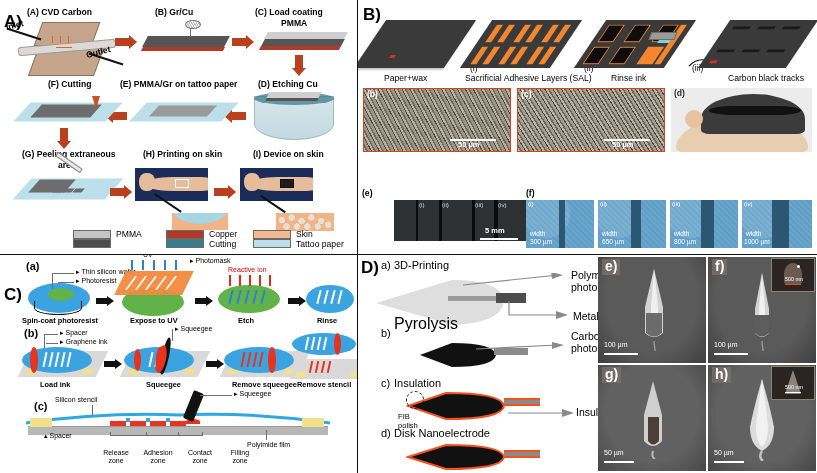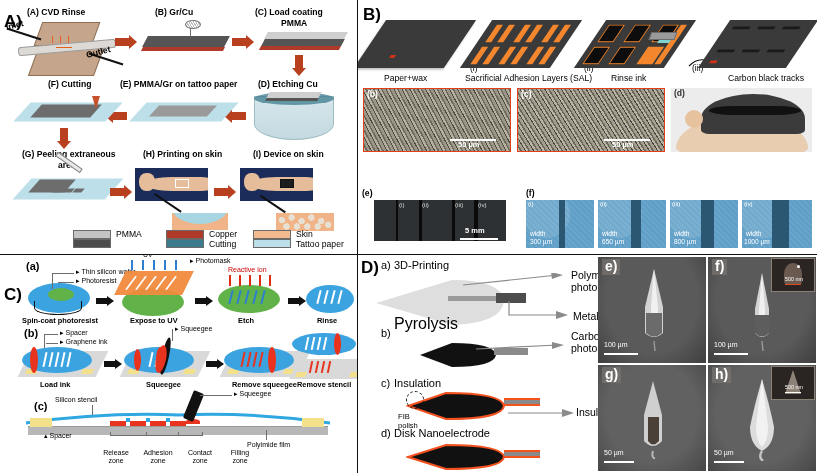--- a/index.html
+++ b/index.html
@@ -111,21 +111,21 @@
   .dtip { position:absolute; }
 </style>
 </head>
 <body>
 
 <div class="figure">
 
   <div class="quad" id="panel-a">
     <div class="panel-letter" style="left:4px; top:12px;">A)</div>
 
-    <div class="cap b" style="left:27px; top:8px;">(A) CVD Rinse</div>
+    <div class="cap b" style="left:27px; top:8px;">(A) CVD Carbon</div>
     <div class="cap b" style="left:155px; top:8px;">(B) Gr/Cu</div>
     <div class="cap b" style="left:255px; top:8px;">(C) Load coating</div>
     <div class="cap b" style="left:281px; top:19px;">PMMA</div>
 
     <div>
       <div class="furnace-body" style="left:38px;top:22px;width:58px;height:24px;transform:skewX(-20deg);"></div>
       <div class="furnace-body" style="left:33px;top:48px;width:66px;height:28px;transform:skewX(-20deg);"></div>
       <div class="tube" style="left:18px;top:43px;width:98px;height:9px;transform:rotate(-5deg);"></div>
 
       <div style="position:absolute;left:52px;top:36px;width:1px;height:7px;background:#e2601c;"></div>
@@ -280,21 +280,21 @@
         <div style="position:absolute;left:64px;top:5px;width:6px;height:19px;background:#f4872e;"></div>
         <div style="position:absolute;left:76px;top:5px;width:6px;height:19px;background:#f4872e;"></div>
         <div style="position:absolute;left:8px;top:29px;width:6px;height:19px;background:#f4872e;"></div>
         <div style="position:absolute;left:20px;top:29px;width:6px;height:19px;background:#f4872e;"></div>
         <div style="position:absolute;left:36px;top:29px;width:6px;height:19px;background:#f4872e;"></div>
         <div style="position:absolute;left:48px;top:29px;width:6px;height:19px;background:#f4872e;"></div>
         <div style="position:absolute;left:64px;top:29px;width:6px;height:19px;background:#f4872e;"></div>
         <div style="position:absolute;left:76px;top:29px;width:6px;height:19px;background:#f4872e;"></div>
       </div>
     </div>
-    <div class="cap" style="left:107px;top:74px;">Sacrificial Adhesion Layers (SAL)</div>
+    <div class="cap" style="left:107px;top:74px;">Sacrificial Adhesive Layers (SAL)</div>
 
     <div style="position:absolute;left:222px;top:54px;">
       <svg width="26" height="12" viewBox="0 0 26 12">
           <path d="M1 10 Q10 1 20 5" stroke="#111" stroke-width="1.1" fill="none"></path>
           <path d="M18 1.5 L25 5.5 L18 9" fill="#111"></path>
         </svg>
     </div>
     <div class="cap" style="left:226px;top:64px;">(ii)</div>
 
     <div>
@@ -355,21 +355,21 @@
 
     <div class="photo-d" style="left:313px;top:88px;width:141px;height:64px;">
       <div style="position:absolute;left:5px;top:28px;width:132px;height:40px;background:#e9cdb0;border-radius:50% 50% 25% 25%/80% 80% 20% 20%;"></div>
       <div style="position:absolute;left:30px;top:6px;width:104px;height:40px;background:#3b3b3b;border-radius:50% 50% 8% 8%/62% 62% 10% 10%;"></div>
       <div style="position:absolute;left:38px;top:18px;width:92px;height:9px;background:#111;border-radius:50%/90%;"></div>
       <div style="position:absolute;left:14px;top:22px;width:18px;height:18px;background:#e6c29f;border-radius:50%;"></div>
       <div class="cap b" style="left:3px;top:1px;color:#333;">(d)</div>
     </div>
 
     <div class="cap b" style="left:4px;top:189px;">(e)</div>
-    <div class="epanel" style="left:16px;top:200px;width:132px;height:41px;">
+    <div class="epanel" style="left:36px;top:200px;width:132px;height:41px;">
       <div style="position:absolute;left:22px;top:0;width:1.5px;height:48px;background:#0a0a0a;"></div>
       <div style="position:absolute;left:45px;top:0;width:2.5px;height:48px;background:#0a0a0a;"></div>
       <div style="position:absolute;left:78px;top:0;width:3px;height:48px;background:#0a0a0a;"></div>
       <div style="position:absolute;left:100px;top:0;width:4px;height:48px;background:#0a0a0a;"></div>
       <div class="cap tiny" style="left:25px;top:2px;color:#d8d8d8;">(i)</div>
       <div class="cap tiny" style="left:48px;top:2px;color:#d8d8d8;">(ii)</div>
       <div class="cap tiny" style="left:81px;top:2px;color:#d8d8d8;">(iii)</div>
       <div class="cap tiny" style="left:104px;top:2px;color:#d8d8d8;">(iv)</div>
       <div class="scalebar" style="left:86px;top:38px;width:38px;"></div>
       <div class="scalelbl" style="left:91px;top:26px;">5 mm</div>

